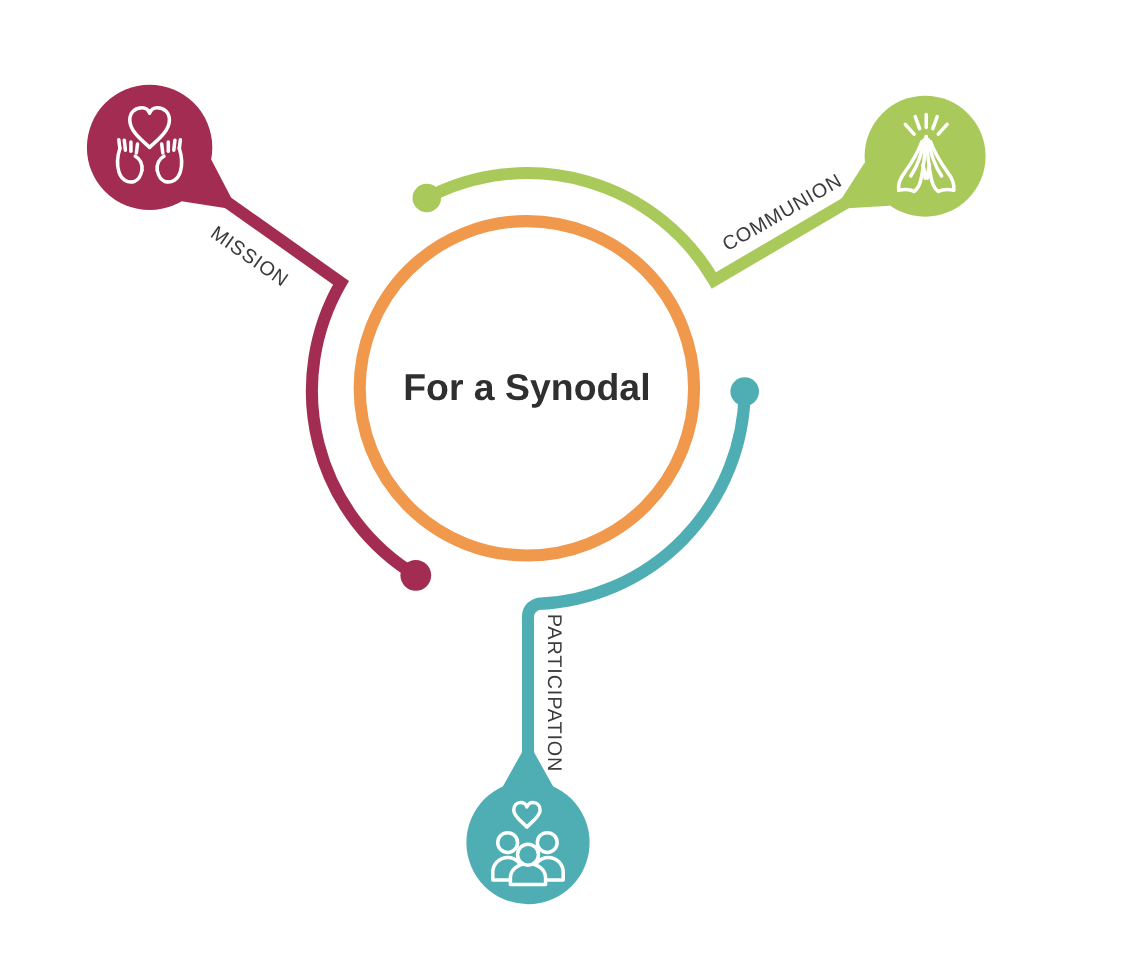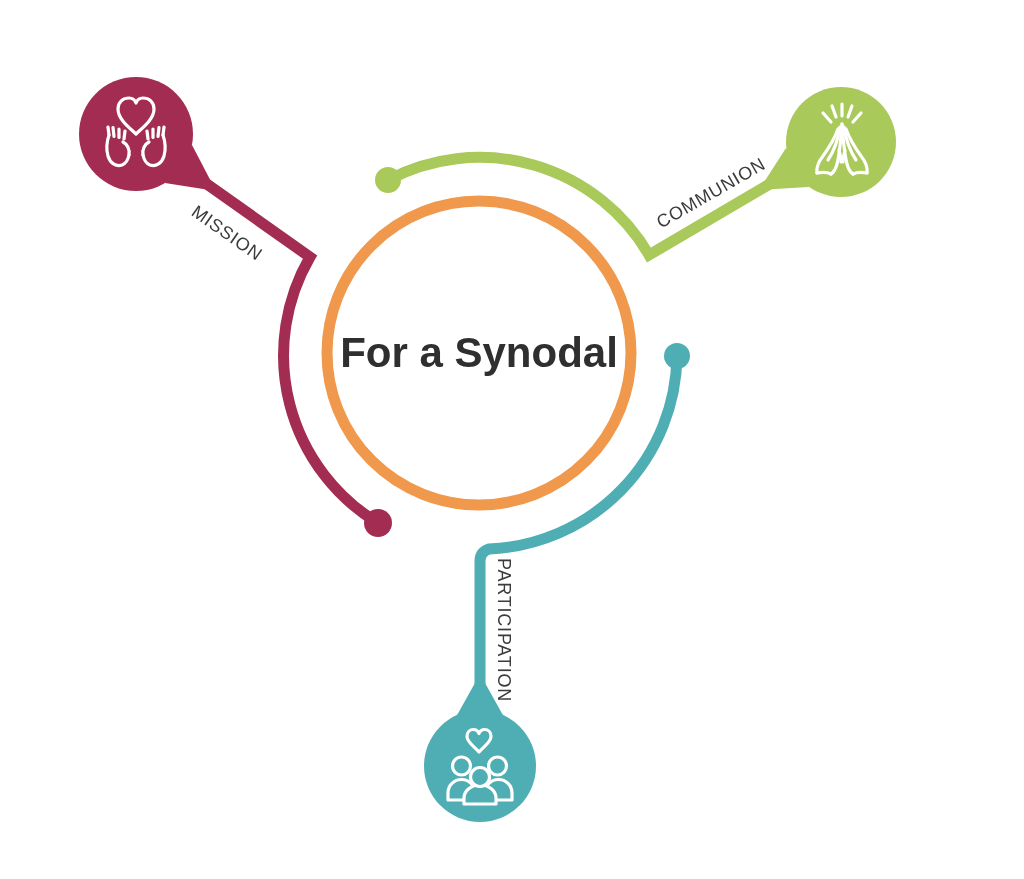--- a/index.html
+++ b/index.html
@@ -37,21 +37,21 @@
     white-space:nowrap;
   }
   .label-mission{left:147px;top:222px;transform:rotate(35deg);}
   .label-communion{left:631px;top:182px;transform:rotate(-30deg);}
   .label-participation{left:424px;top:619px;transform:rotate(90deg);}
 
   
   .center-title{
     position:absolute;left:329px;top:297px;width:300px;height:112px;
     display:flex;flex-direction:row;align-items:center;justify-content:center;
-    font-size:42px;font-weight:600;line-height:1.26;
+    font-size:34px;font-weight:600;line-height:1.26;
     color:var(--title-text,#2f2f2f);
     text-align:center;
   }
 </style>
 </head>
 <body>
 
 <div class="canvas">
 
   <svg class="art" width="1024" height="879" viewBox="0 0 1024 879">

